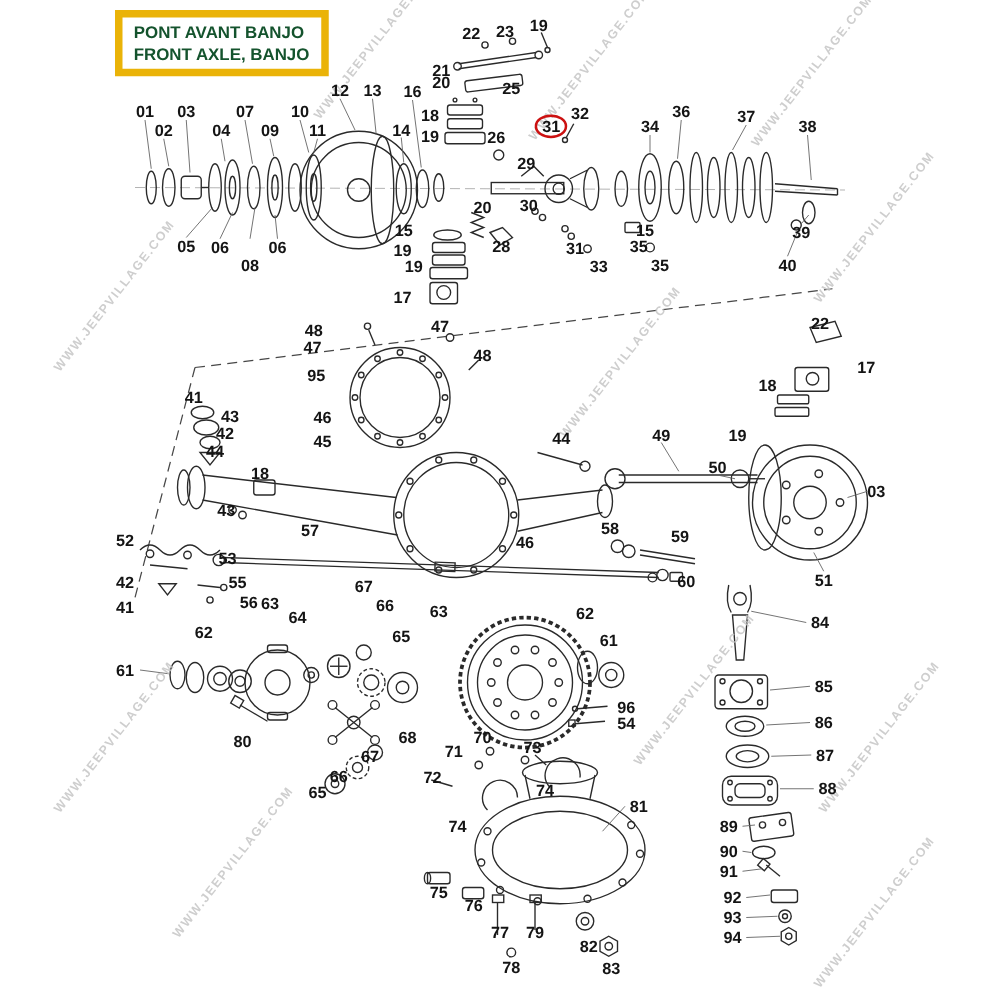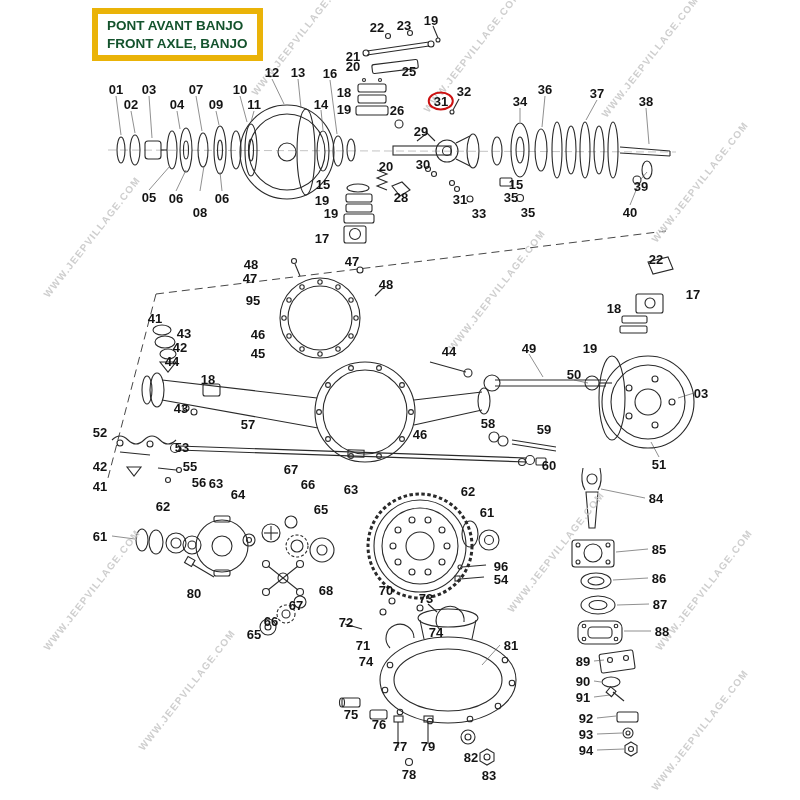--- a/index.html
+++ b/index.html
@@ -502,21 +502,21 @@
       <span class="callout" style="left: 468px; top: 491px;">62</span>
       <span class="callout" style="left: 487px; top: 512px;">61</span>
       <span class="callout" style="left: 501px; top: 566px;">96</span>
       <span class="callout" style="left: 501px; top: 579px;">54</span>
       <span class="callout" style="left: 326px; top: 590px;">68</span>
       <span class="callout" style="left: 194px; top: 593px;">80</span>
       <span class="callout" style="left: 296px; top: 605px;">67</span>
       <span class="callout" style="left: 271px; top: 621px;">66</span>
       <span class="callout" style="left: 254px; top: 634px;">65</span>
       <span class="callout" style="left: 386px; top: 590px;">70</span>
-      <span class="callout" style="left: 363px; top: 645px;">71</span>
+      <span class="callout" style="left: 363px; top: 601px;">71</span>
       <span class="callout" style="left: 346px; top: 622px;">72</span>
       <span class="callout" style="left: 426px; top: 598px;">73</span>
       <span class="callout" style="left: 436px; top: 632px;">74</span>
       <span class="callout" style="left: 366px; top: 661px;">74</span>
       <span class="callout" style="left: 511px; top: 645px;">81</span>
       <span class="callout" style="left: 351px; top: 714px;">75</span>
       <span class="callout" style="left: 379px; top: 724px;">76</span>
       <span class="callout" style="left: 400px; top: 746px;">77</span>
       <span class="callout" style="left: 428px; top: 746px;">79</span>
       <span class="callout" style="left: 409px; top: 774px;">78</span>

